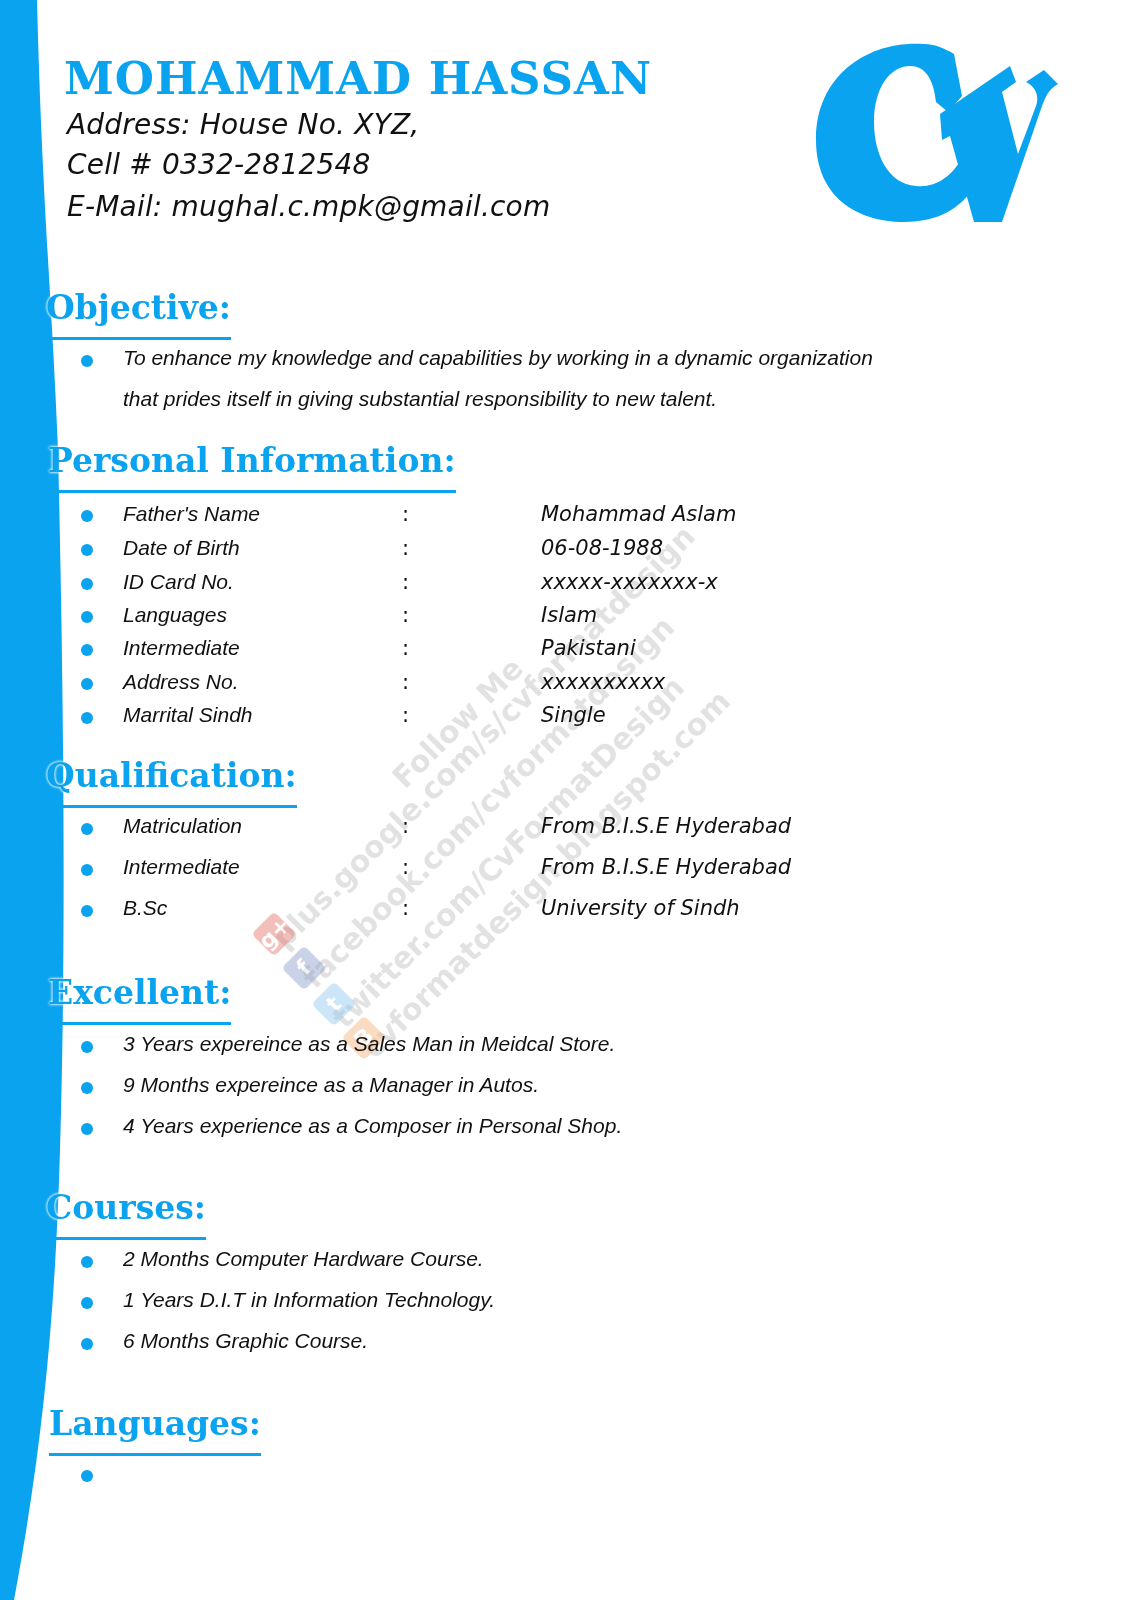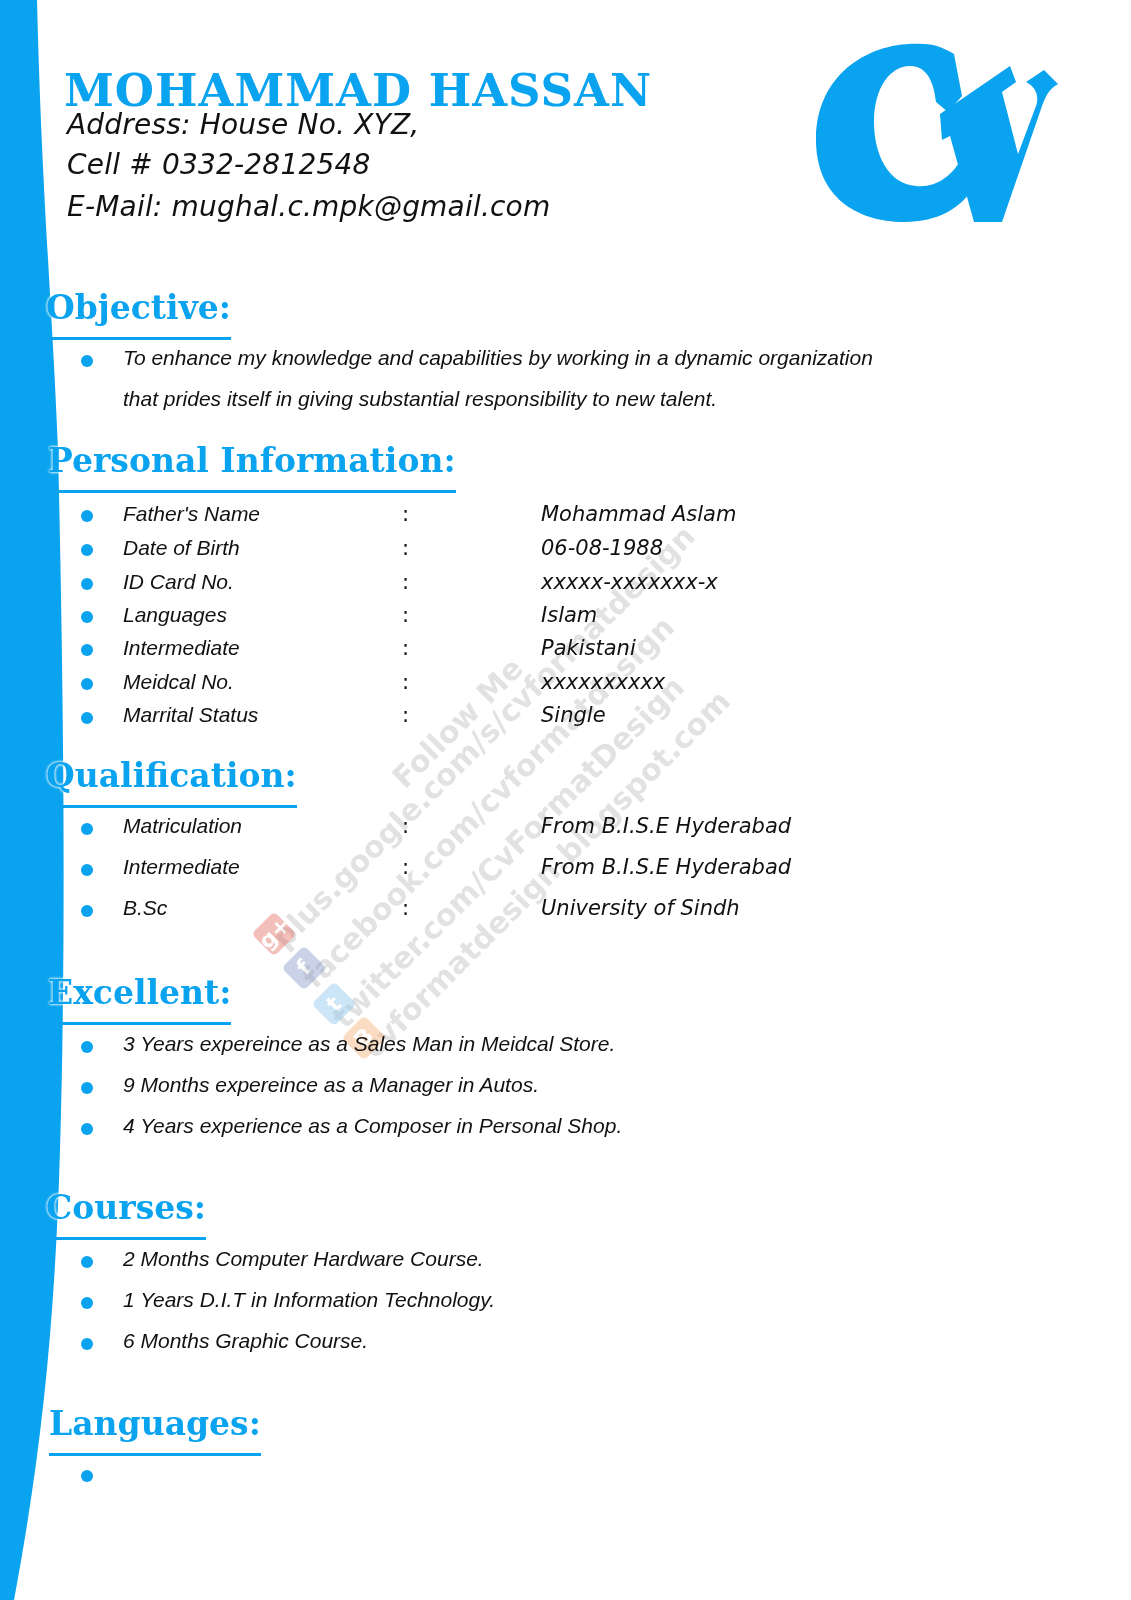--- a/index.html
+++ b/index.html
@@ -6,21 +6,21 @@
   body {
     width: 1131px; height: 1600px; position: relative; overflow: hidden;
     background: #ffffff;
     font-family: "DejaVu Sans", sans-serif;
     color: #111;
   }
   .stripe { position: absolute; left: 0; top: 0; width: 140px; height: 1600px; z-index: 0; }
   .page { position: absolute; left: 0; top: 0; width: 1131px; height: 1600px; z-index: 2; }
 
   .name {
-    position: absolute; left: 64px; top: 64px;
+    position: absolute; left: 64px; top: 52px;
     font-family: "DejaVu Serif", serif; font-weight: bold;
     font-size: 45px; letter-spacing: 1px; color: #0aa3ef;
   }
   .contact {
     position: absolute; left: 67px;
     font-family: "DejaVu Sans", sans-serif; font-style: italic;
     font-size: 28px; color: #111; letter-spacing: 0.2px;
   }
   .c1 { top: 108px; } .c2 { top: 148px; } .c3 { top: 190px; }
 
@@ -124,26 +124,26 @@
   <div class="txt" style="top:603px;">Languages</div>
   <div class="colon" style="top:603px;">:</div>
   <div class="val" style="top:603px;">Islam</div>
 
   <div class="bullet" style="top:644px;"></div>
   <div class="txt" style="top:636px;">Intermediate</div>
   <div class="colon" style="top:636px;">:</div>
   <div class="val" style="top:636px;">Pakistani</div>
 
   <div class="bullet" style="top:678px;"></div>
-  <div class="txt" style="top:670px;">Meidcal No.</div>
+  <div class="txt" style="top:670px;">Address No.</div>
   <div class="colon" style="top:670px;">:</div>
   <div class="val" style="top:670px;">xxxxxxxxxx</div>
 
   <div class="bullet" style="top:712px;"></div>
-  <div class="txt" style="top:703px;">Marrital Status</div>
+  <div class="txt" style="top:703px;">Marrital Sindh</div>
   <div class="colon" style="top:703px;">:</div>
   <div class="val" style="top:703px;">Single</div>
 
   <div class="heading" style="top:758px;">Qualification:</div>
 
   <div class="bullet" style="top:823px;"></div>
   <div class="txt" style="top:814px;">Matriculation</div>
   <div class="colon" style="top:814px;">:</div>
   <div class="val" style="top:814px;">From B.I.S.E Hyderabad</div>
 

